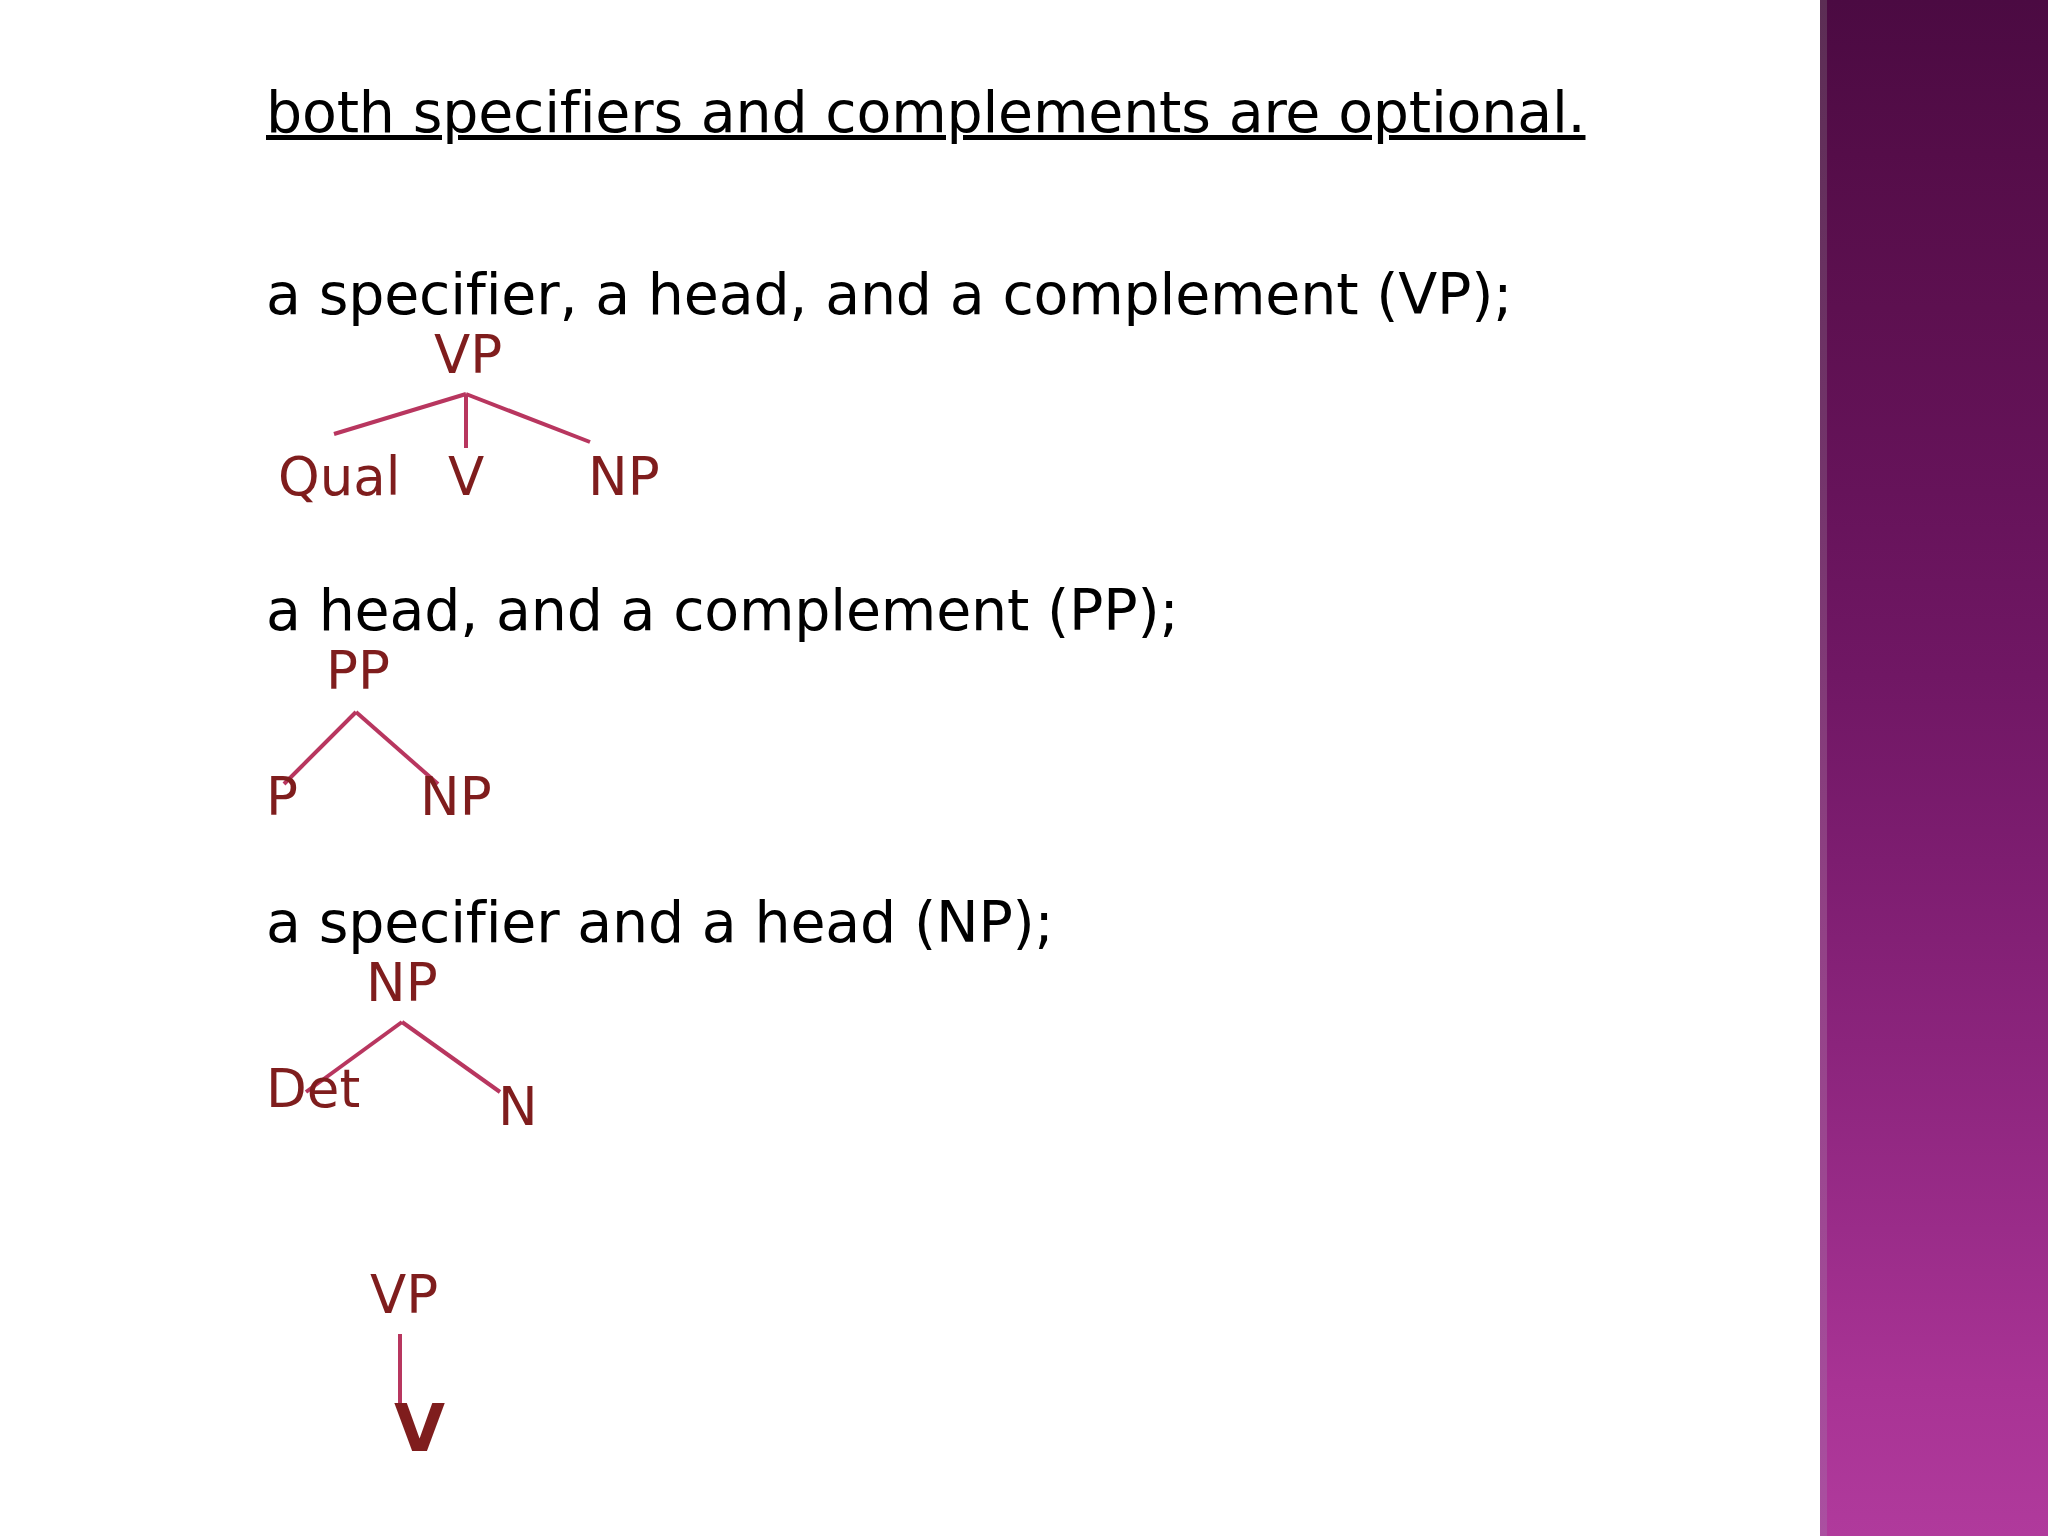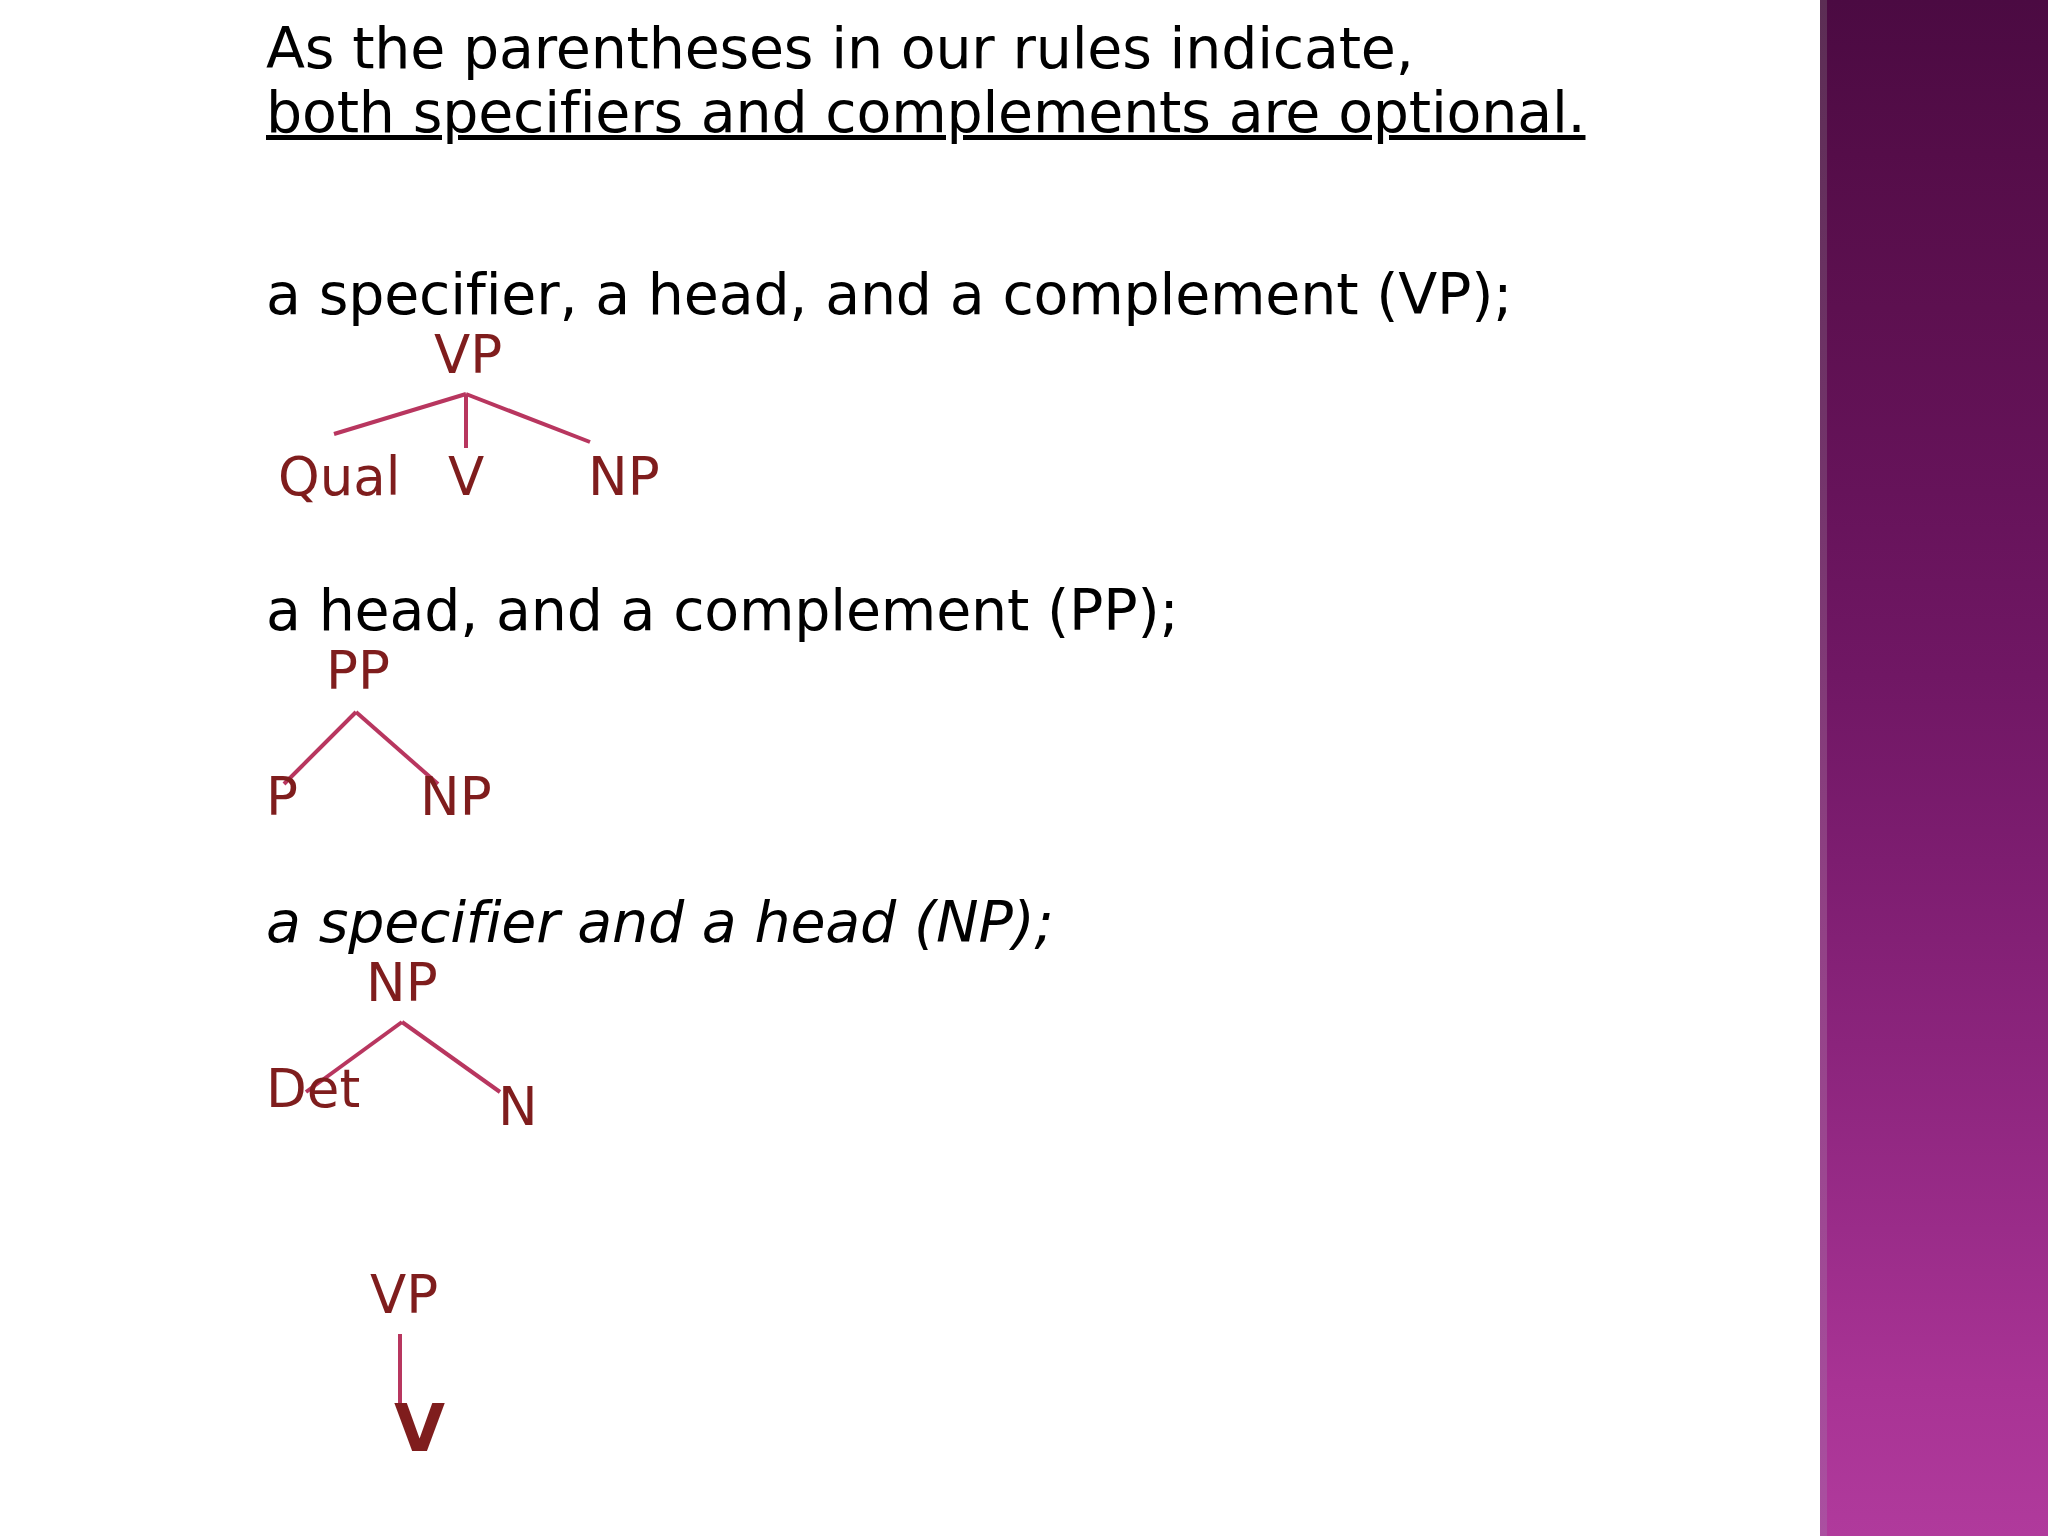--- a/index.html
+++ b/index.html
@@ -67,21 +67,21 @@
     line-height: 64px;
     letter-spacing: -0.2px;
     white-space: pre;
     color: #000000;
   }
 
   .intro { top: 16px; }
 
   .lead-1 { top: 262px; text-align: right; }
   .lead-2 { top: 578px; }
-  .lead-3 { top: 890px; font-style: italic; }
+  .lead-3 { top: 890px; }
   .lead-4 { top: 1202px; }
 
   
   .node {
     position: absolute;
     font-size: 53px;
     line-height: 58px;
     white-space: pre;
     color: #7f1d1d;
   }
@@ -100,21 +100,20 @@
     pointer-events: none;
   }
 </style>
 </head>
 <body>
 
 <div id="slide">
 
   <div id="content">
 
-    <div class="para intro">As the parentheses in our rules indicate,</div>
     <div class="para intro" style="top: 80px; text-decoration: underline;">both specifiers and complements are optional.</div>
 
     <div class="para lead-1">a specifier, a head, and a complement (VP);</div>
 
     <div class="node" style="left: 434px; top: 326px;">VP</div>
 
     <svg class="branches" viewBox="0 0 1827 1536" preserveAspectRatio="none" xmlns="http://www.w3.org/2000/svg">
 
       <line x1="466" y1="394" x2="334" y2="434" stroke="#b8365f" stroke-width="4"></line>
       <line x1="466" y1="394" x2="466" y2="448" stroke="#b8365f" stroke-width="4"></line>

